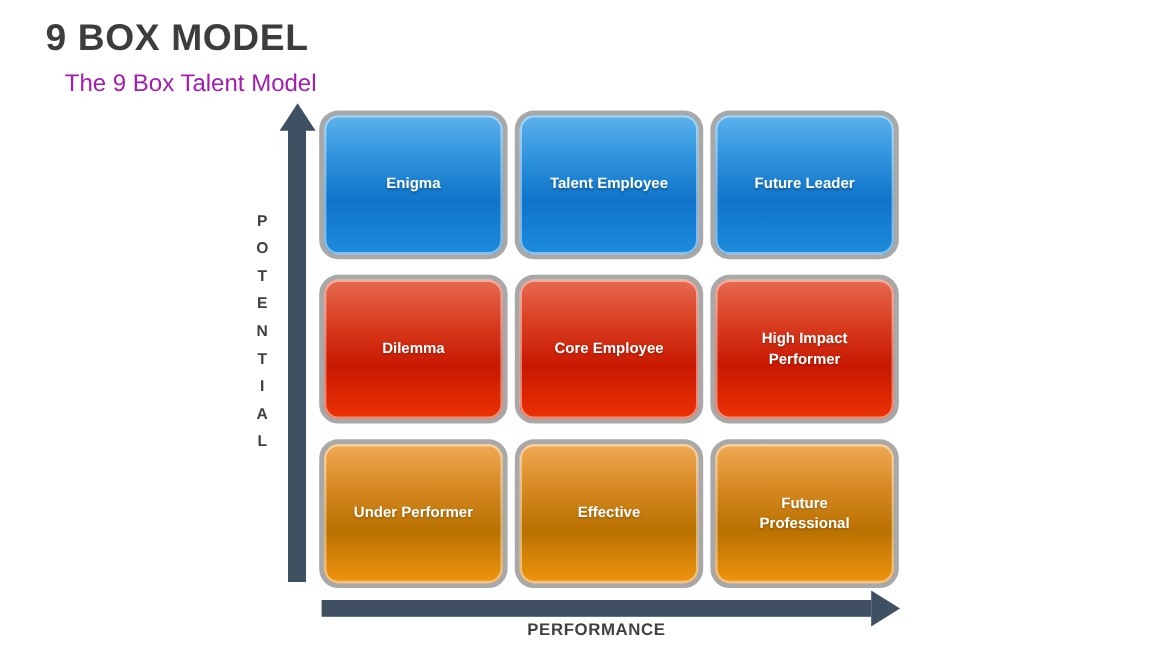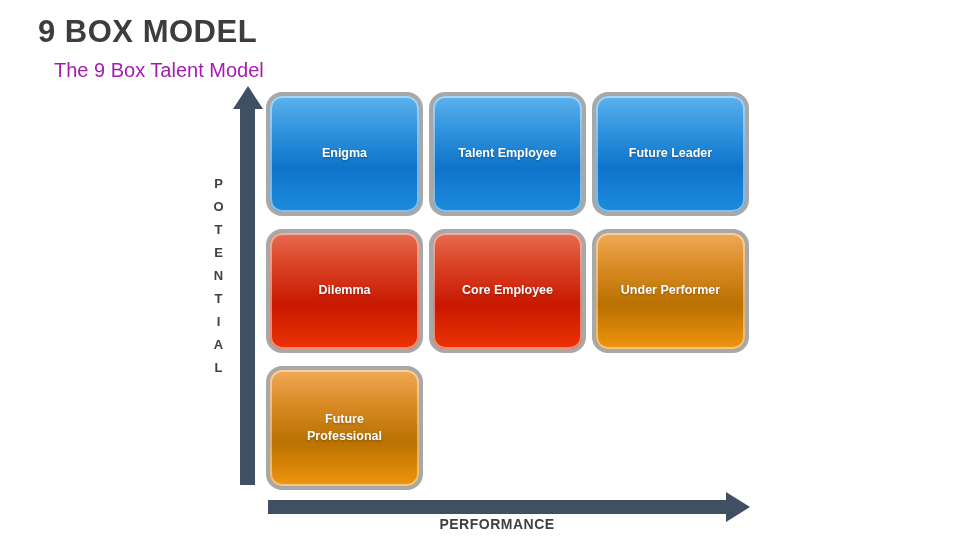--- a/index.html
+++ b/index.html
@@ -157,22 +157,28 @@
     </div>
     <div class="cell row-blue">
       <span>Future Leader</span>
     </div>
     <div class="cell row-red">
       <span>Dilemma</span>
     </div>
     <div class="cell row-red">
       <span>Core Employee</span>
     </div>
+    <div class="cell row-red">
+      <span>High Impact Performer</span>
+    </div>
     <div class="cell row-orange">
       <span>Under Performer</span>
+    </div>
+    <div class="cell row-orange">
+      <span>Effective</span>
     </div>
     <div class="cell row-orange">
       <span>Future Professional</span>
     </div>
   </div>
 
   <div class="x-arrow-shaft"></div>
   <div class="x-arrow-head"></div>
   <div class="x-axis-label">PERFORMANCE</div>
 

